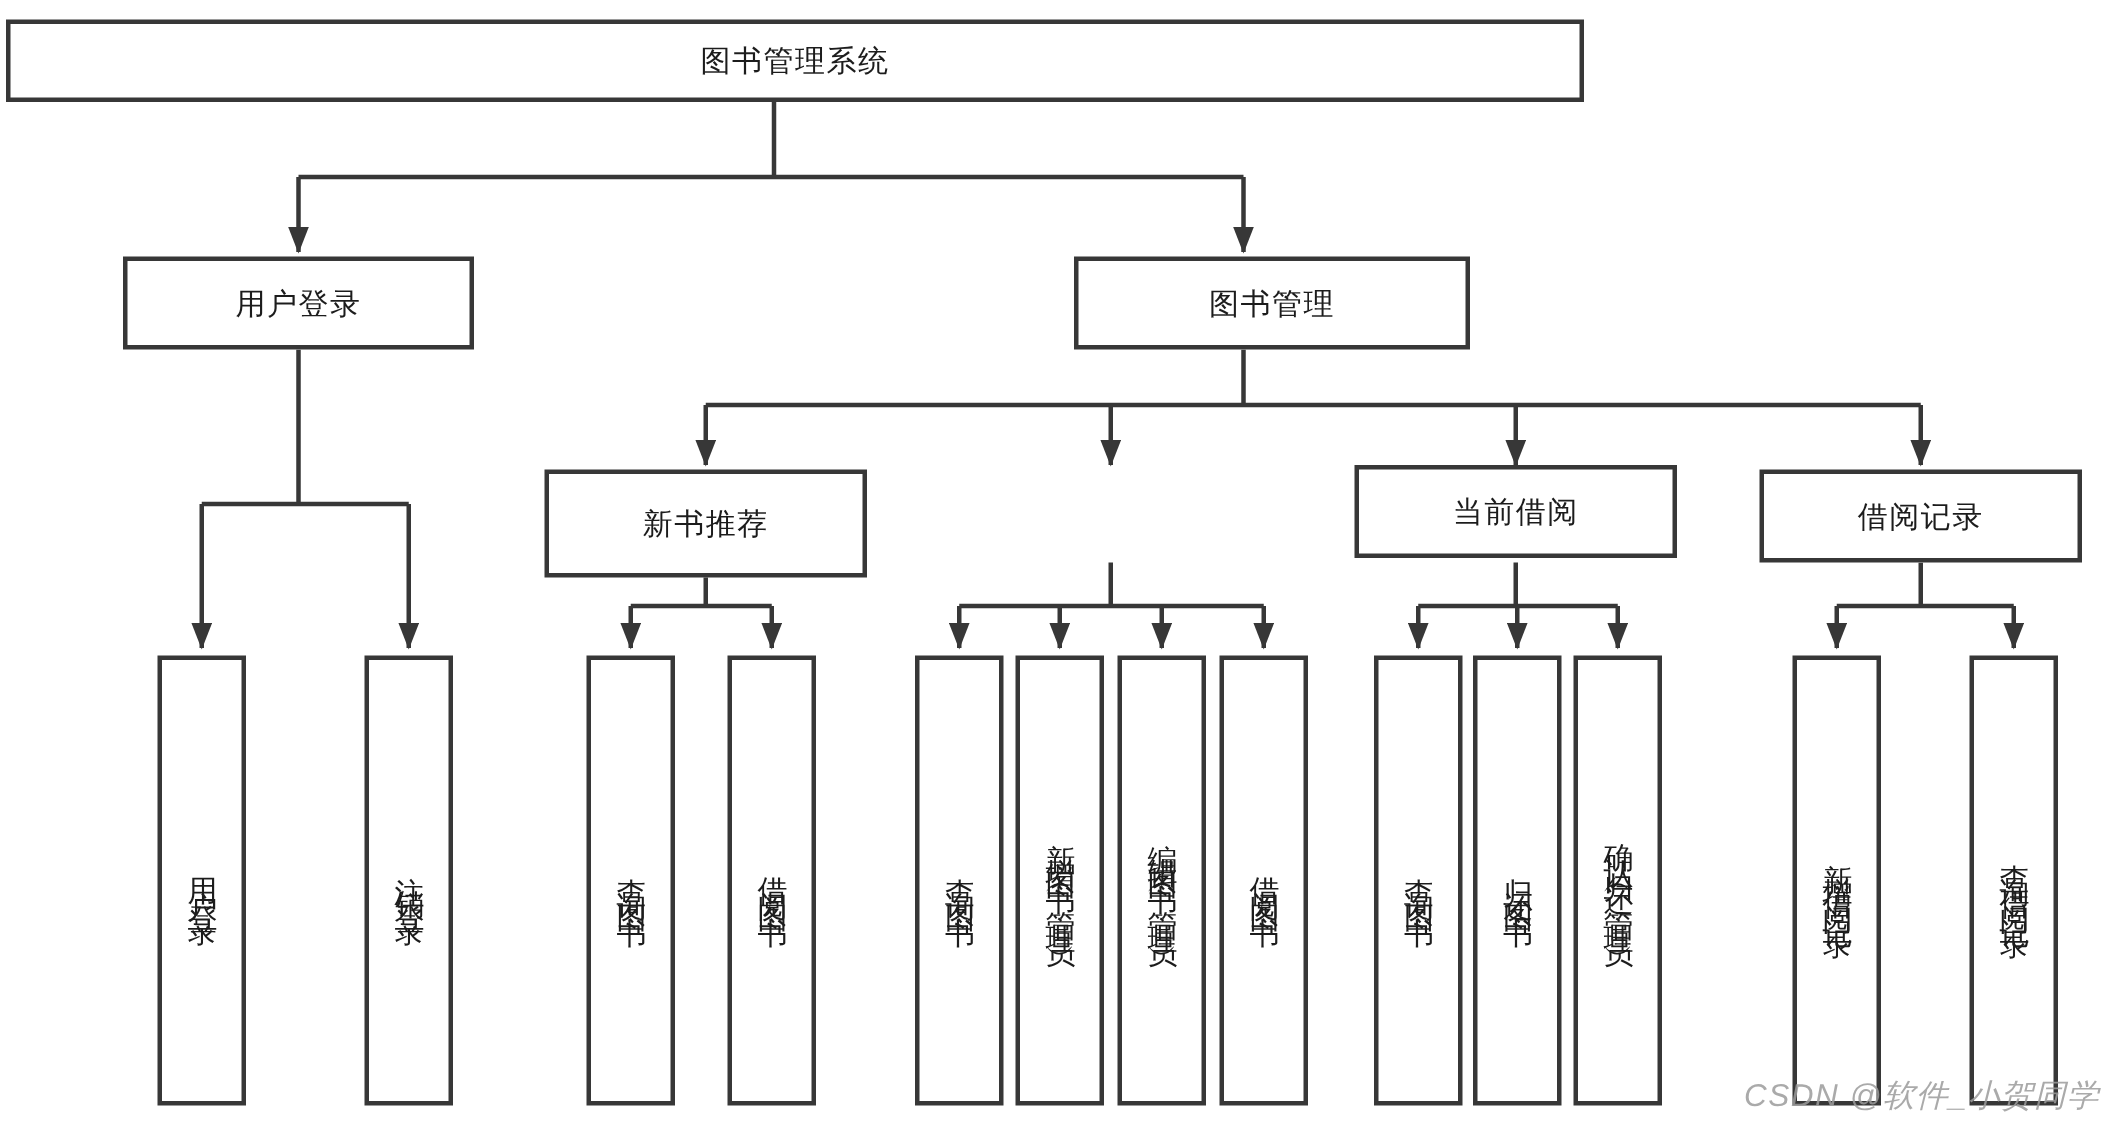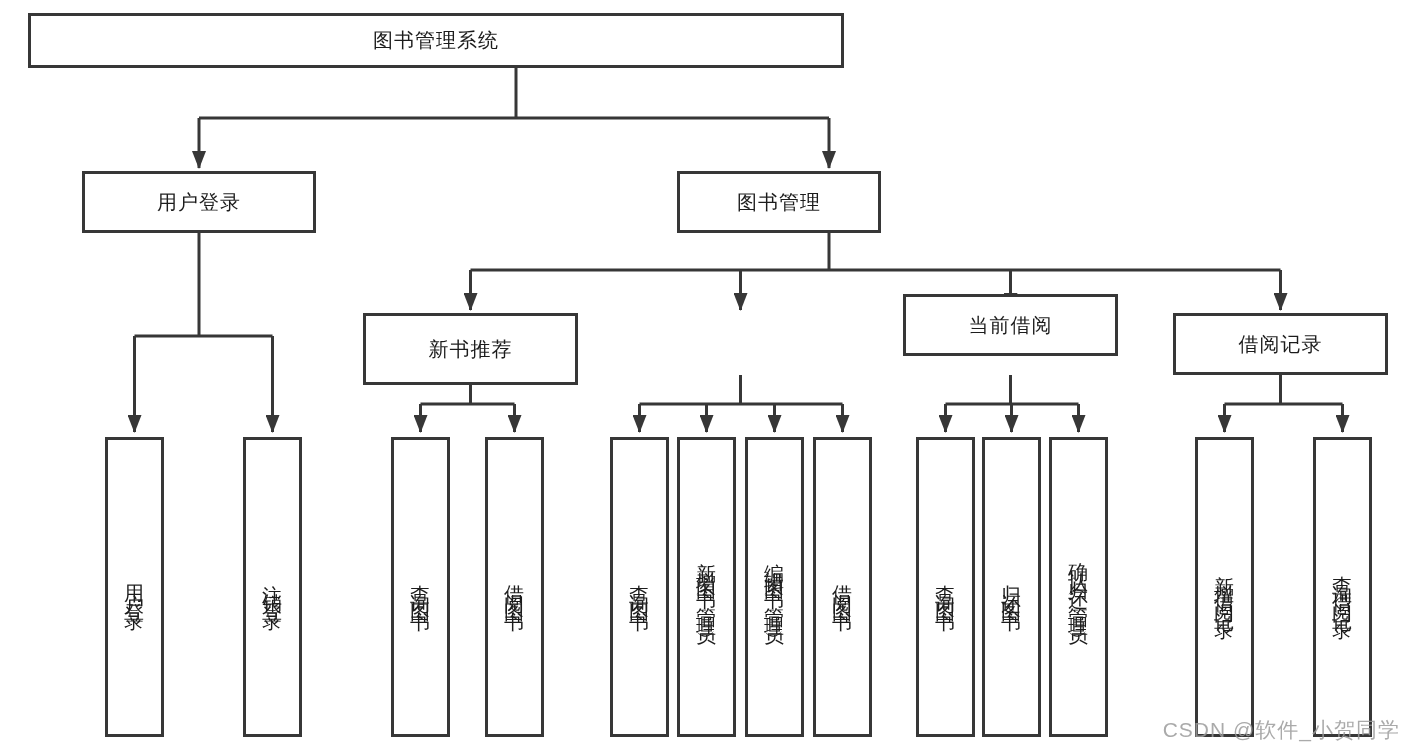--- a/index.html
+++ b/index.html
@@ -18,26 +18,26 @@
     border:3px solid #373737;
     display:flex;
     align-items:center;
     justify-content:center;
     font-size:20px;
     color:#1c1c1c;
     letter-spacing:1px;
     white-space:nowrap;
   }
   
-  [data-name="node-root"]{left:28px;top:13px;width:816px;height:55px;}
+  [data-name="node-root"]{left:4px;top:13px;width:1052px;height:55px;}
   [data-name="node-user-login"]{left:82px;top:171px;width:234px;height:62px;}
-  [data-name="node-book-mgmt"]{left:677px;top:171px;width:204px;height:62px;}
+  [data-name="node-book-mgmt"]{left:716px;top:171px;width:264px;height:62px;}
   [data-name="node-new-book-rec"]{left:363px;top:313px;width:215px;height:72px;}
   [data-name="node-book-borrow"]{left:633px;top:313px;width:215px;height:62px;}
-  [data-name="node-current-borrow"]{left:903px;top:294px;width:215px;height:62px;text-align:right;}
+  [data-name="node-current-borrow"]{left:903px;top:310px;width:215px;height:62px;text-align:right;}
   [data-name="node-borrow-records"]{left:1173px;top:313px;width:215px;height:62px;}
   
   .leaf{top:437px;width:59px;height:300px;}
   .leaf .vtext{
     writing-mode:vertical-rl;
     letter-spacing:9px;
     font-size:20px;
     line-height:1;
   }
   [data-name="leaf-user-login"]{left:105px;}
@@ -54,20 +54,21 @@
   [data-name="leaf-br-add"]{left:1195px;}
   [data-name="leaf-br-query"]{left:1313px;}
   
   [data-name="watermark"]{
     position:absolute;
     right:5px;top:716px;
     font-size:21px;
     color:rgba(155,155,155,0.85);
     letter-spacing:1px;
     z-index:5;
+    font-style:italic;
   }
 </style>
 </head>
 <body>
 
 <div id="canvas" data-name="functional-structure-diagram">
 
   <svg id="connectors" data-name="connector-lines" width="1405" height="747" viewBox="0 0 1405 747">
     <defs>
       <marker id="arrow" viewBox="0 0 18 14" markerWidth="18" markerHeight="14" refX="17" refY="7" orient="auto" markerUnits="userSpaceOnUse">

